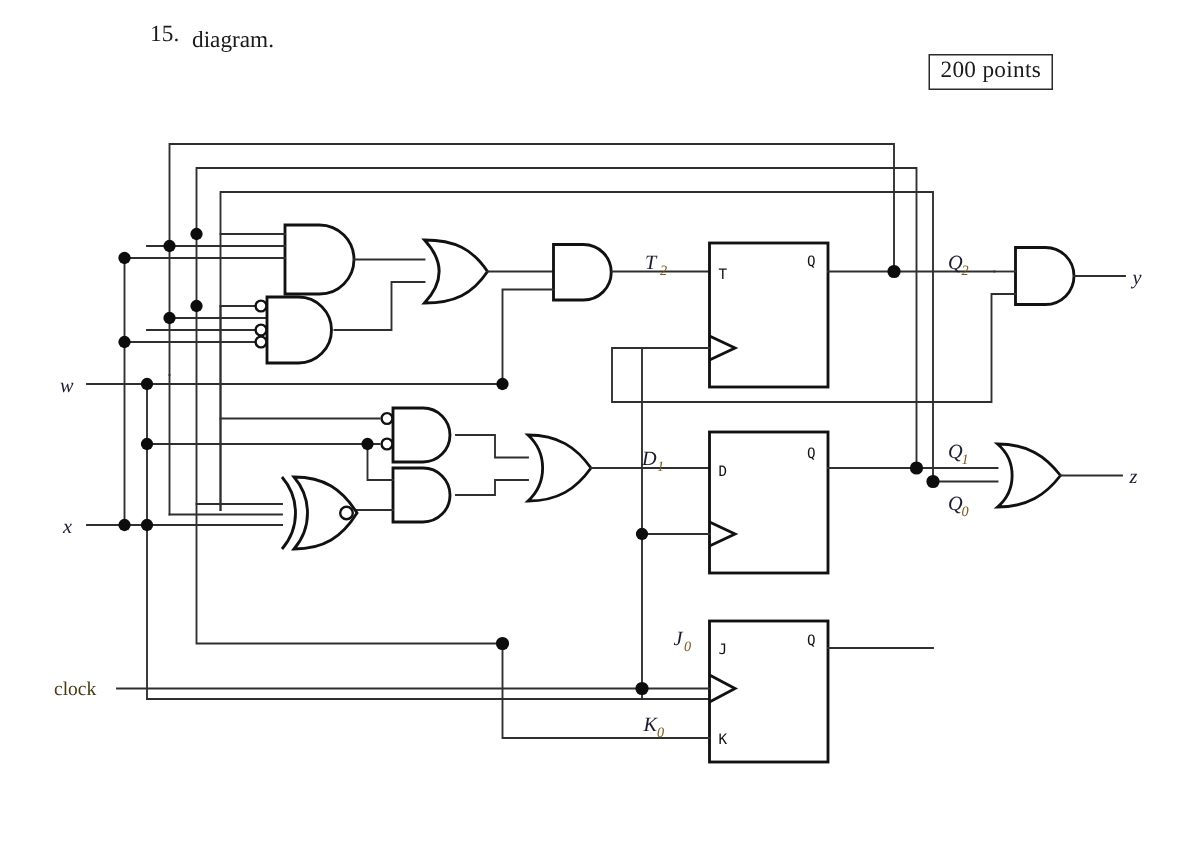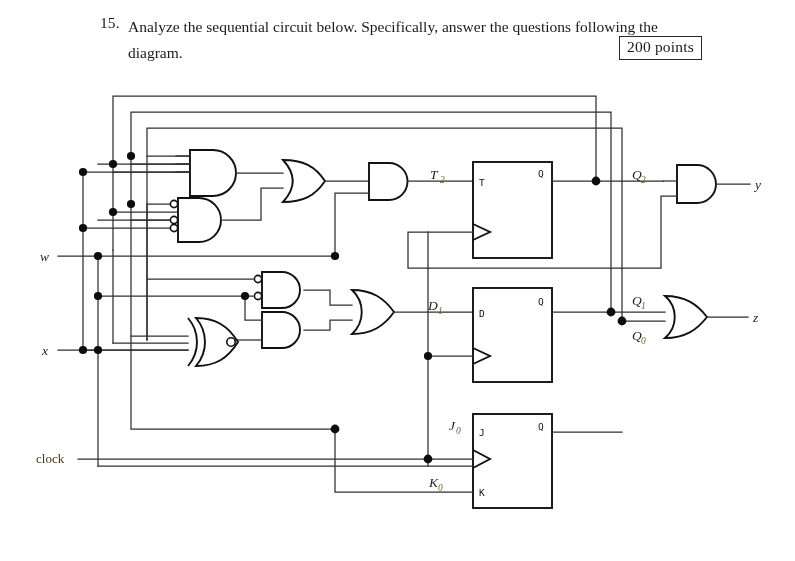--- a/index.html
+++ b/index.html
@@ -115,21 +115,20 @@
   }
 </style>
 </head>
 <body>
 
 <div id="page">
 
   <div class="qhead">
     <div class="qnum">15.</div>
     <div class="qtext">
-      <span>Analyze the sequential circuit below.  Specifically, answer the questions following the</span>
       <span class="l2">diagram.</span>
     </div>
     <div class="points-box">200 points</div>
   </div>
 
   <svg id="circuit" width="795" height="561" viewBox="0 0 795 561">
 
     <path class="w" d="M 596,184 L 596,96 L 113,96 L 113,250"></path>
 
     <path class="w" d="M 611,310 L 611,112 L 131,112 L 131,350"></path>

